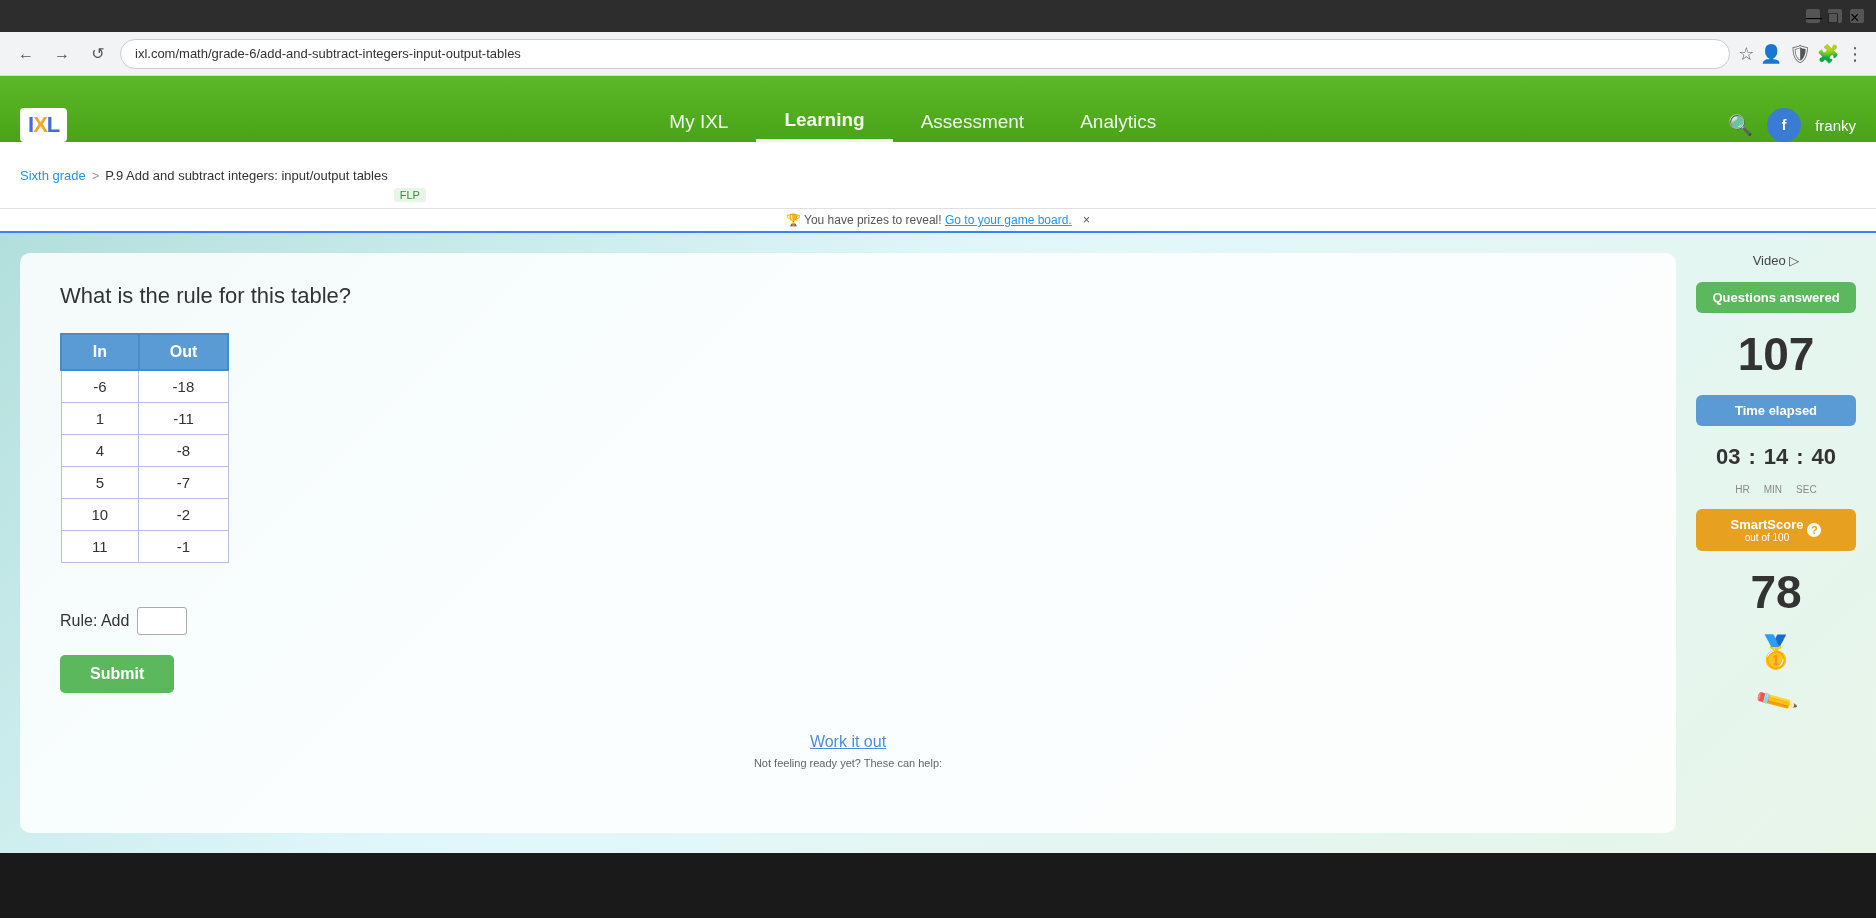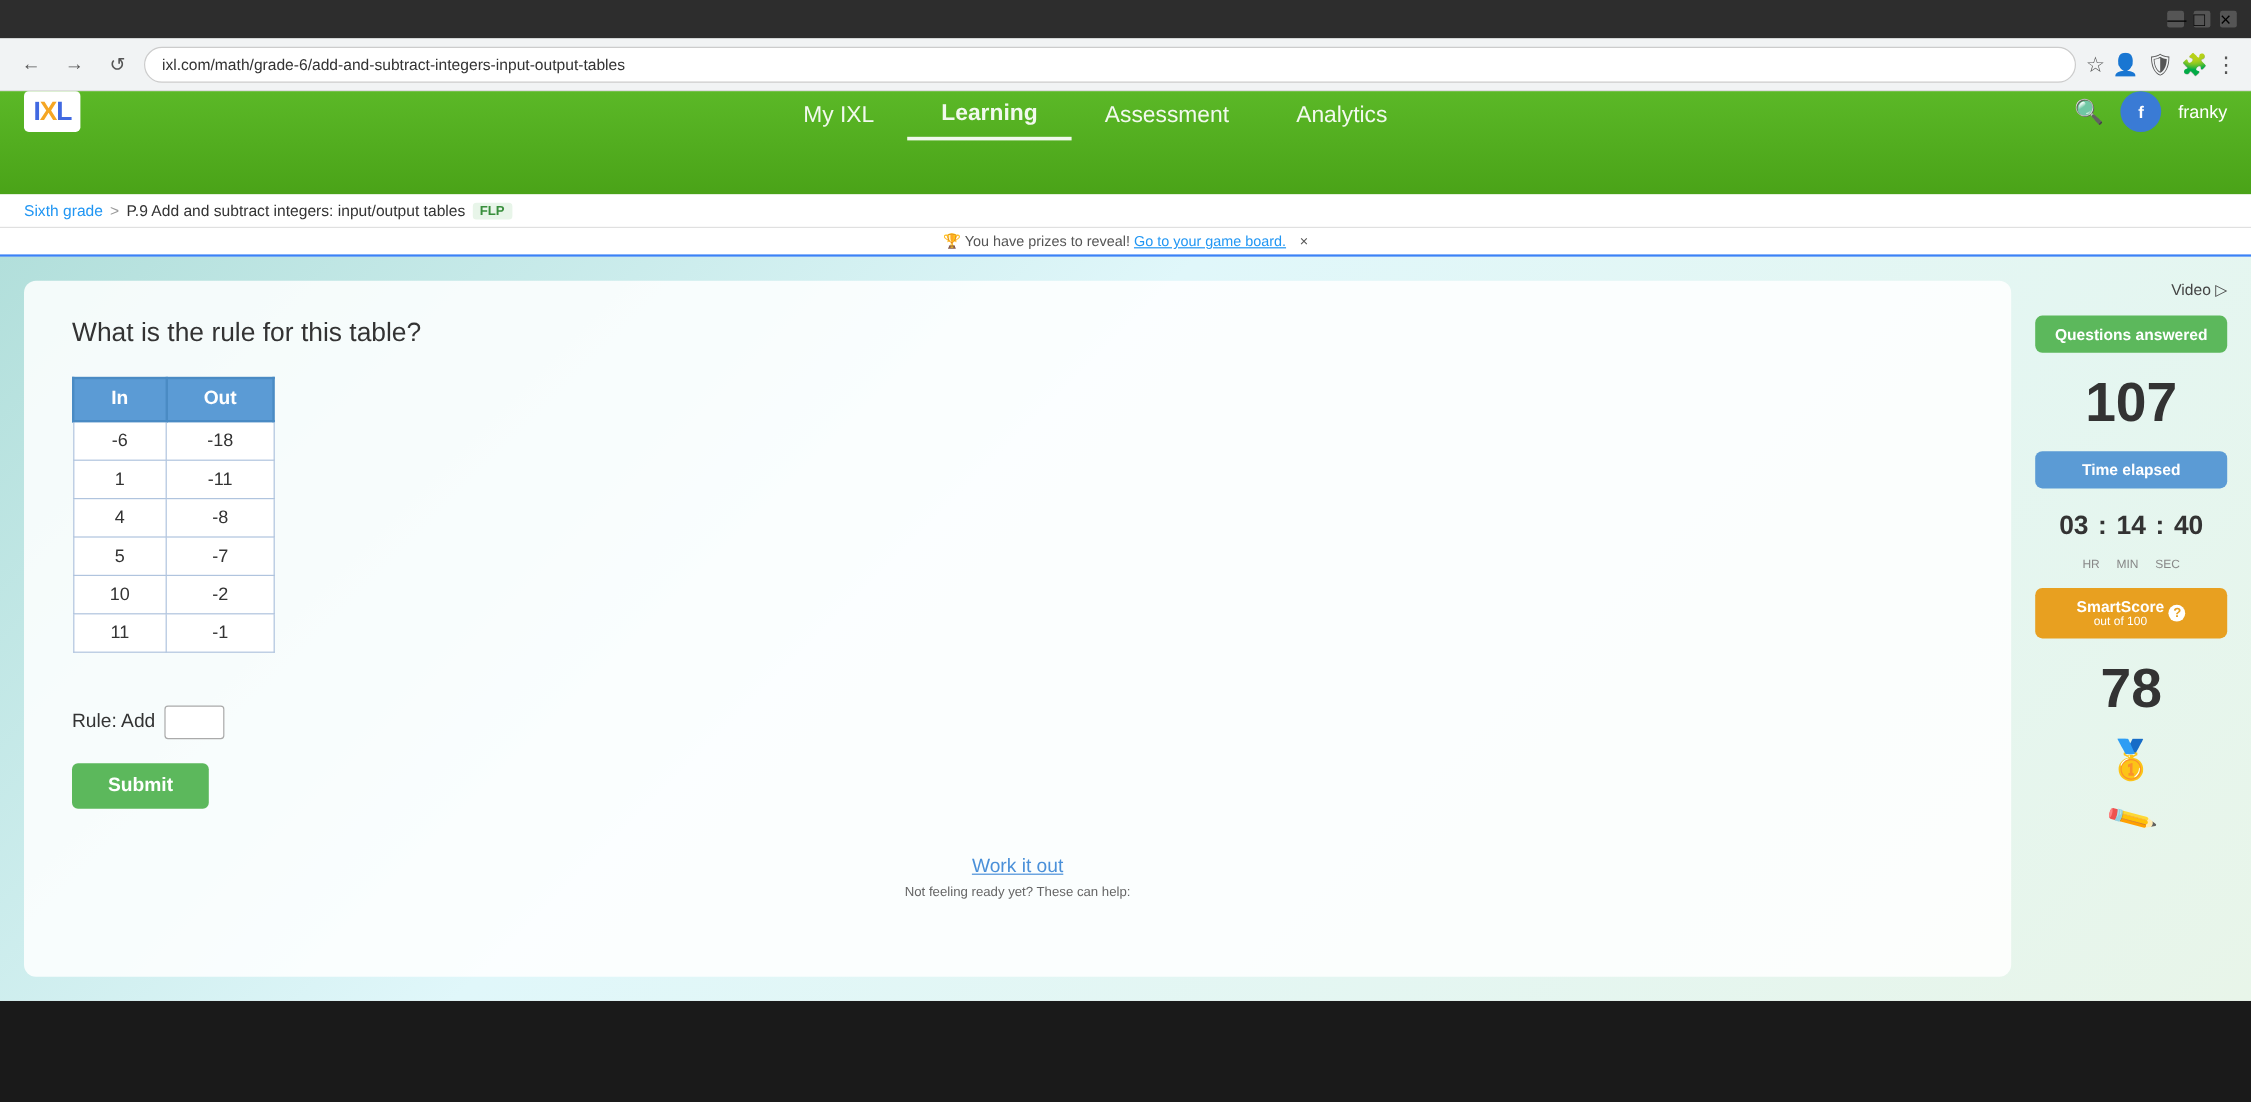--- a/index.html
+++ b/index.html
@@ -77,23 +77,23 @@
     
     .ixl-app {
       width: 100%;
       background: #fff;
     }
 
     
     .ixl-navbar {
       background: #4caf1e;
       background: linear-gradient(180deg, #5bb827 0%, #4aa318 100%);
-      height: 86px;
-      display: flex;
-      align-items: flex-start;
+      height: 66px;
+      display: flex;
+      align-items: flex-end;
       padding: 0 20px;
       gap: 0;
     }
     .ixl-logo {
       background: white;
       border-radius: 4px;
       padding: 4px 8px;
       font-weight: 900;
       font-size: 22px;
       color: #333;
@@ -165,21 +165,22 @@
       text-decoration: none;
     }
     .breadcrumb-sep { color: #999; }
     .breadcrumb-current { color: #333; }
     .breadcrumb-badge {
       background: #e8f5e9;
       color: #388e3c;
       font-size: 11px;
       padding: 1px 6px;
       border-radius: 3px;
-      font-weight: 700;
+      font-weight: 400;
+      margin-top: 40px;
     }
 
     
     .prize-bar {
       background: #fff;
       padding: 4px 20px;
       text-align: center;
       font-size: 12px;
       color: #555;
       border-bottom: 2px solid #3b82f6;
@@ -492,21 +493,21 @@
       </div>
 
       <button class="submit-btn">Submit</button>
 
       <div class="work-it-out">Work it out</div>
       <div class="help-text">Not feeling ready yet? These can help:</div>
     </div>
 
     <div class="right-panel">
 
-      <div style="display:flex;align-items:center;justify-content:flex-end;">
+      <div style="display:flex;align-items:center;justify-content:center;">
         <span class="video-btn">Video ▷</span>
       </div>
 
       <div class="questions-answered-btn">Questions
 answered</div>
 
       <div class="score-number">107</div>
 
       <div class="time-elapsed-btn">Time
 elapsed</div>

